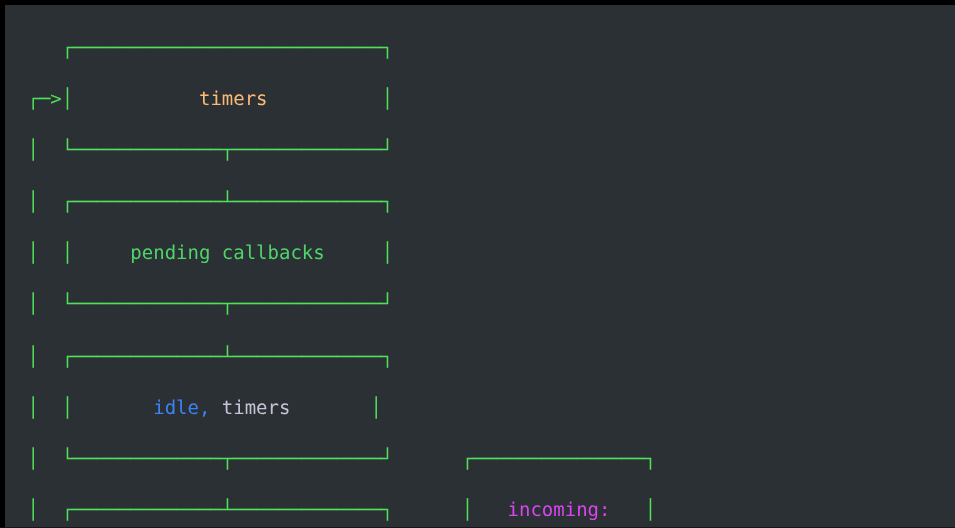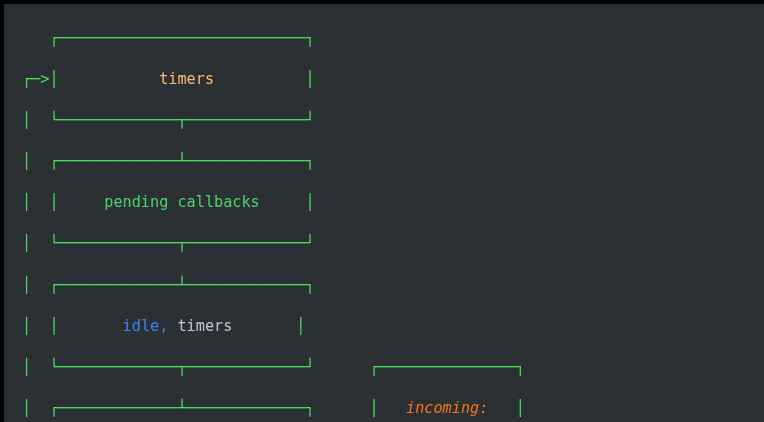--- a/index.html
+++ b/index.html
@@ -67,21 +67,21 @@
 
   <pre id="art"><span class="row"><span class="g" style="color: rgb(81, 224, 90);">   ┌───────────────────────────┐</span></span>
 <span class="row"><span class="g" style="color: rgb(81, 224, 90);">┌─&gt;│</span><span class="g" style="color: rgb(81, 224, 90);">           </span><span class="kw" style="color: #fdba74;">timers</span><span class="g" style="color: rgb(81, 224, 90);">          │</span></span>
 <span class="row"><span class="g" style="color: rgb(81, 224, 90);">│  └─────────────┬─────────────┘</span></span>
 <span class="row"><span class="g" style="color: rgb(81, 224, 90);">│  ┌─────────────┴─────────────┐</span></span>
 <span class="row"><span class="g" style="color: rgb(81, 224, 90);">│  │     </span><span class="kw" style="color: rgb(79, 212, 106); text-align: center;">pending callbacks</span><span class="g" style="color: rgb(81, 224, 90);">     │</span></span>
 <span class="row"><span class="g" style="color: rgb(81, 224, 90);">│  └─────────────┬─────────────┘</span></span>
 <span class="row"><span class="g" style="color: rgb(81, 224, 90);">│  ┌─────────────┴─────────────┐</span></span>
 <span class="row"><span class="g" style="color: rgb(81, 224, 90);">│  │       </span><span class="kw" style="color: #3b82f6;">idle,</span><span class="id" style="color: rgb(200, 194, 214);"> timers</span><span class="g" style="color: rgb(81, 224, 90);">       │</span></span>
 <span class="row"><span class="g" style="color: rgb(81, 224, 90);">│  └─────────────┬─────────────┘      ┌───────────────┐</span></span>
-<span class="row"><span class="g" style="color: rgb(81, 224, 90);">│  ┌─────────────┴─────────────┐      │   </span><span class="kw" style="color: #f97316; font-style: italic;">incoming:</span><span class="g" style="color: rgb(81, 224, 90);">   │</span></span>
+<span class="row"><span class="g" style="color: rgb(81, 224, 90);">│  ┌─────────────┴─────────────┐      │   </span><span class="kw" style="color: #d946ef;">incoming:</span><span class="g" style="color: rgb(81, 224, 90);">   │</span></span>
 
 
 
 
 
 
 
 </pre>
 
 </div>

